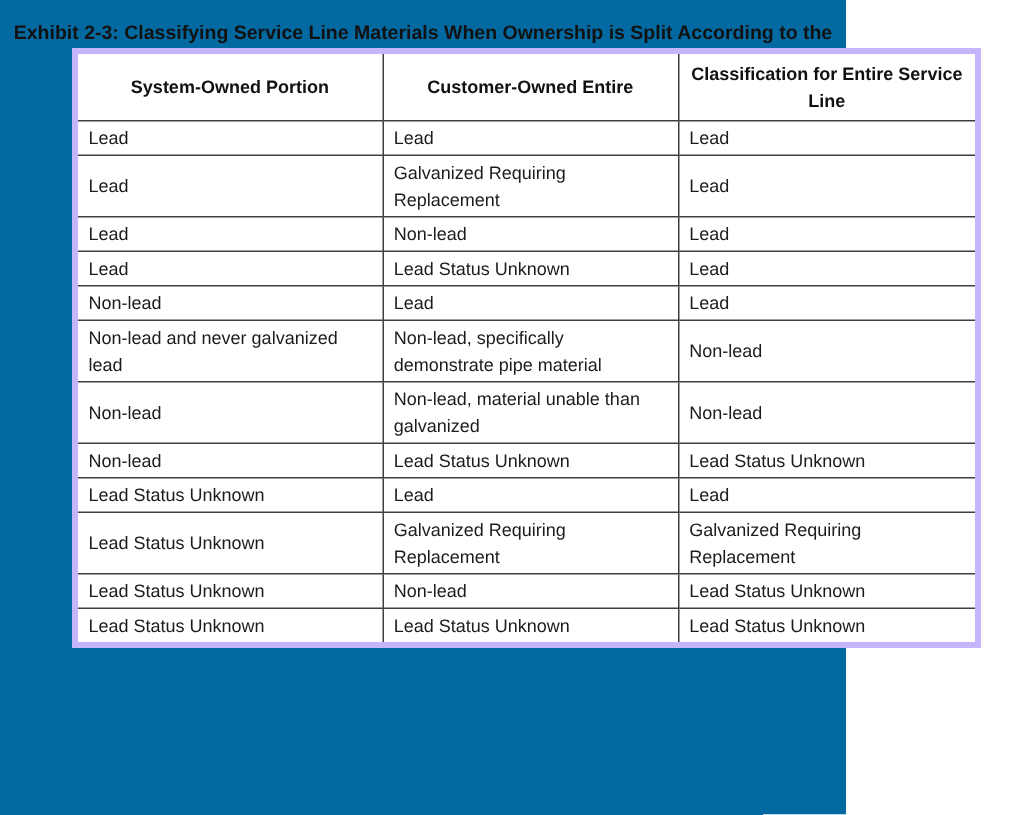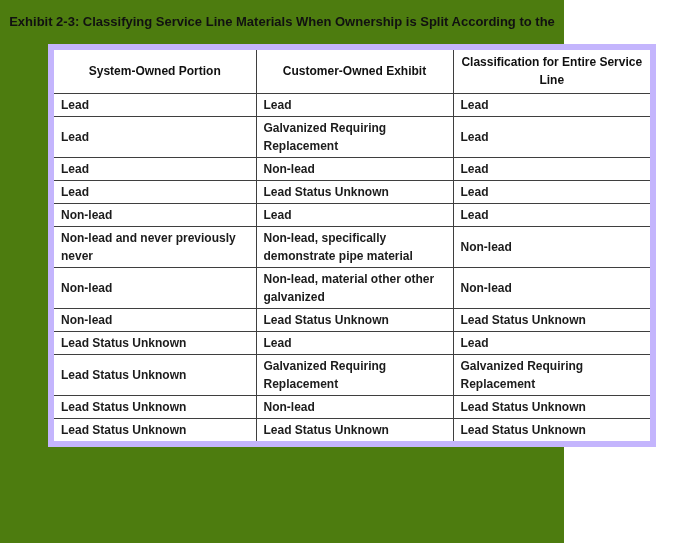--- a/index.html
+++ b/index.html
@@ -4,59 +4,59 @@
 <style>
   html, body {
     margin: 0;
     padding: 0;
     background: #ffffff;
   }
   .page {
     position: relative;
     width: 564px;
     height: 543px;
-    background: #4d7c0f;
+    background: #0369a1;
     font-family: "Liberation Sans", sans-serif;
     color: #1c1c1c;
     box-sizing: border-box;
     padding-top: 13px;
   }
   .title {
     font-weight: bold;
     font-size: 13px;
     line-height: 17px;
     text-align: center;
     color: #111111;
   }
   table.exhibit {
     border-collapse: collapse;
     table-layout: fixed;
     width: 602px;
-    margin: 14px 0 0 48px;
-    border: 6px solid #c4b5fd;
+    margin: 2px 0 0 48px;
+    border: 4px solid #c4b5fd;
     background: #ffffff;
   }
   table.exhibit th,
   table.exhibit td {
     border: 1px solid #3f3f3f;
     font-size: 12px;
     line-height: 18px;
     padding: 2px 7px;
     box-sizing: border-box;
     overflow: hidden;
   }
   table.exhibit th {
     font-weight: bold;
     text-align: center;
     vertical-align: middle;
     height: 46px;
     color: #111111;
   }
   table.exhibit td {
-    font-weight: bold;
+    font-weight: normal;
     text-align: left;
     vertical-align: middle;
     height: 22px;
     color: #1c1c1c;
   }
   col.c1 { width: 205px; }
   col.c2 { width: 197px; }
   col.c3 { width: 200px; }
 </style>
 </head>
@@ -69,21 +69,21 @@
 
   <table class="exhibit">
     <colgroup>
       <col class="c1">
       <col class="c2">
       <col class="c3">
     </colgroup>
     <thead>
       <tr>
           <th>System-Owned Portion</th>
-          <th>Customer-Owned Exhibit</th>
+          <th>Customer-Owned Entire</th>
           <th>Classification for Entire Service Line</th>
         </tr>
     </thead>
     <tbody>
         <tr>
           <td>Lead</td>
           <td>Lead</td>
           <td>Lead</td>
         </tr>
         <tr>
@@ -100,27 +100,27 @@
           <td>Lead</td>
           <td>Lead Status Unknown</td>
           <td>Lead</td>
         </tr>
         <tr>
           <td>Non-lead</td>
           <td>Lead</td>
           <td>Lead</td>
         </tr>
         <tr>
-          <td>Non-lead and never previously never</td>
+          <td>Non-lead and never galvanized lead</td>
           <td>Non-lead, specifically demonstrate pipe material</td>
           <td>Non-lead</td>
         </tr>
         <tr>
           <td>Non-lead</td>
-          <td>Non-lead, material other other galvanized</td>
+          <td>Non-lead, material unable than galvanized</td>
           <td>Non-lead</td>
         </tr>
         <tr>
           <td>Non-lead</td>
           <td>Lead Status Unknown</td>
           <td>Lead Status Unknown</td>
         </tr>
         <tr>
           <td>Lead Status Unknown</td>
           <td>Lead</td>

